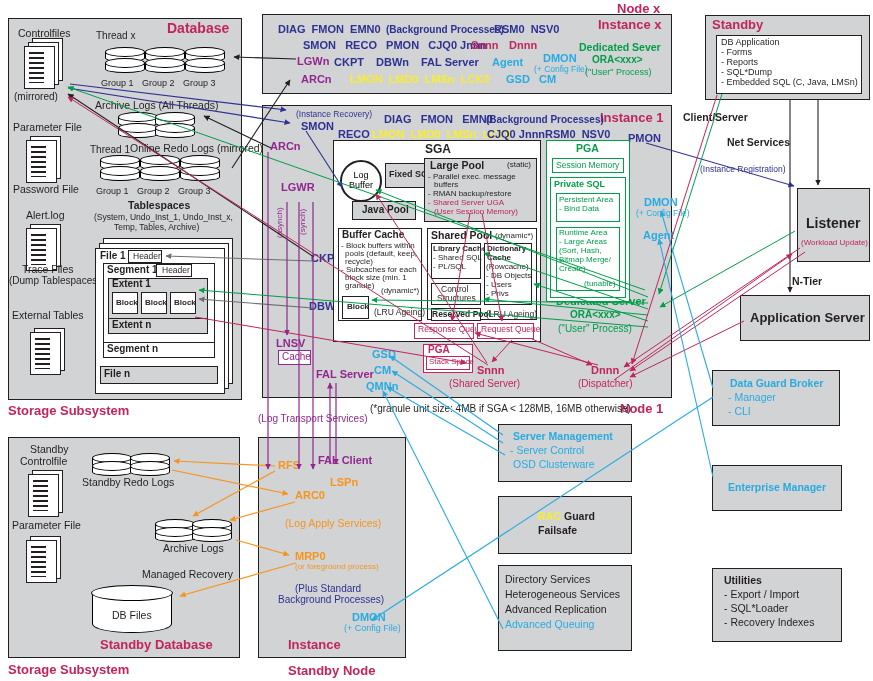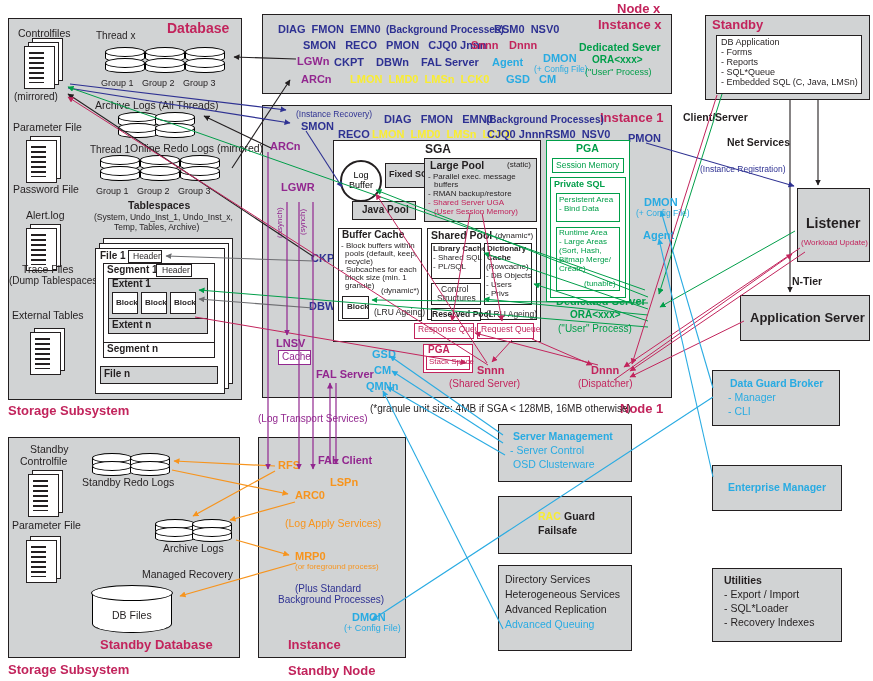--- a/index.html
+++ b/index.html
@@ -279,21 +279,21 @@
   <span class="t s8 c-green" style="left:559px;top:256px">Bitmap Merge/</span>
   <span class="t s8 c-green" style="left:559px;top:265px">Create)</span>
   <span class="t s8 c-green" style="left:584px;top:280px">(tunable)</span>
 
   <div class="box" style="left:705px;top:15px;width:165px;height:85px"></div>
   <span class="t s13 b c-crim" style="left:712px;top:18px">Standby</span>
   <div class="box wbox" style="left:716px;top:35px;width:146px;height:59px;border-width:1.2px"></div>
   <span class="t s9" style="left:721px;top:38px">DB Application</span>
   <span class="t s9" style="left:721px;top:48px">- Forms</span>
   <span class="t s9" style="left:721px;top:58px">- Reports</span>
-  <span class="t s9" style="left:721px;top:68px">- SQL*Queue</span>
+  <span class="t s9" style="left:721px;top:68px">- SQL*Dump</span>
   <span class="t s9" style="left:721px;top:78px">- Embedded SQL (C, Java, LMSn)</span>
   <span class="t s105 b" style="left:683px;top:112px">Client/Server</span>
   <span class="t s105 b" style="left:727px;top:137px">Net Services</span>
   <span class="t s85 c-blue" style="left:700px;top:165px">(Instance Registration)</span>
   <div class="box" style="left:797px;top:188px;width:73px;height:74px"></div>
   <span class="t s14 b" style="left:806px;top:216px">Listener</span>
   <span class="t s8 c-crim" style="left:801px;top:239px">(Workload Update)</span>
   <span class="t s105 b" style="left:792px;top:276px">N-Tier</span>
   <div class="box" style="left:740px;top:295px;width:130px;height:46px"></div>
   <span class="t s13 b" style="left:750px;top:311px">Application Server</span>

